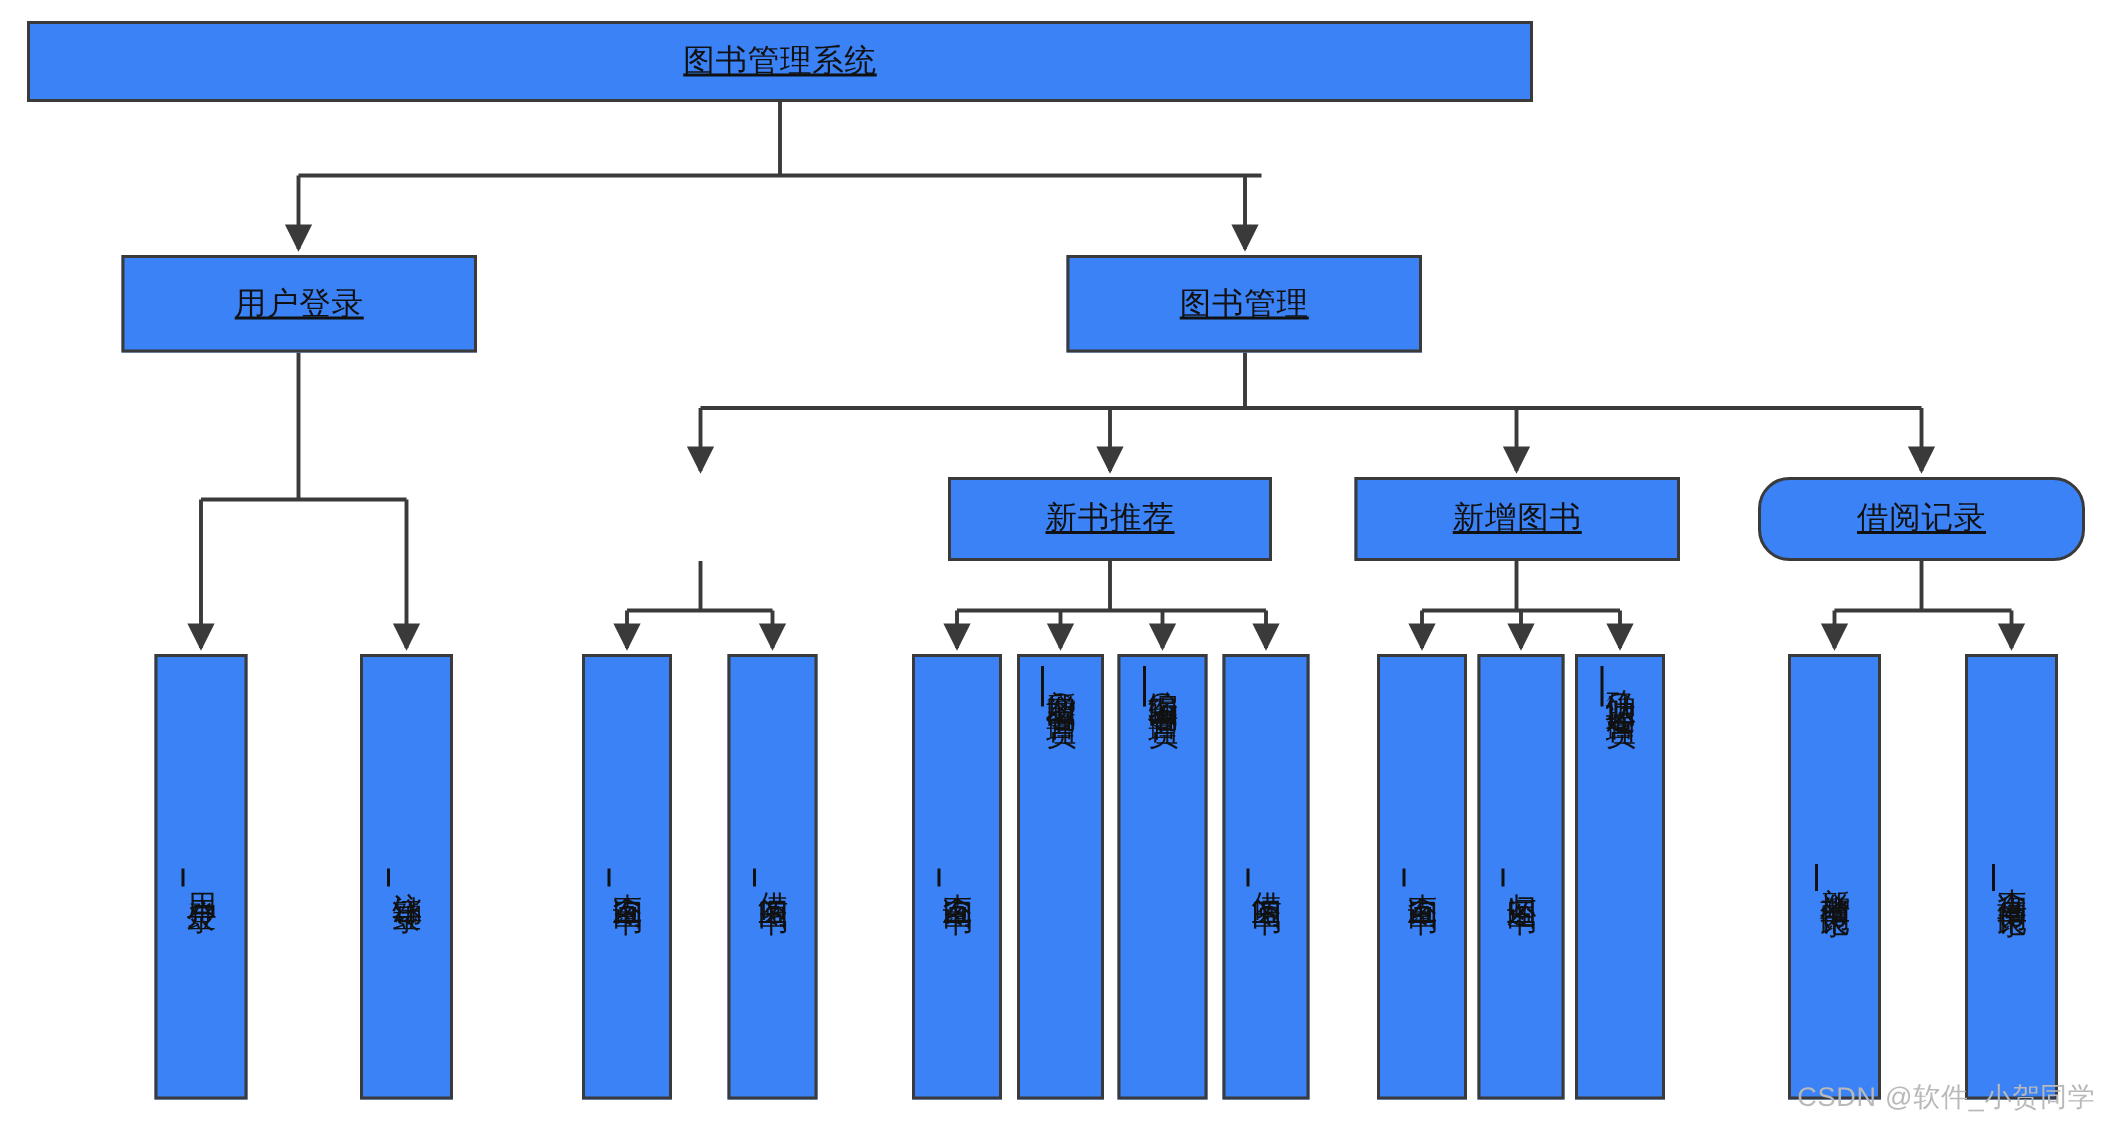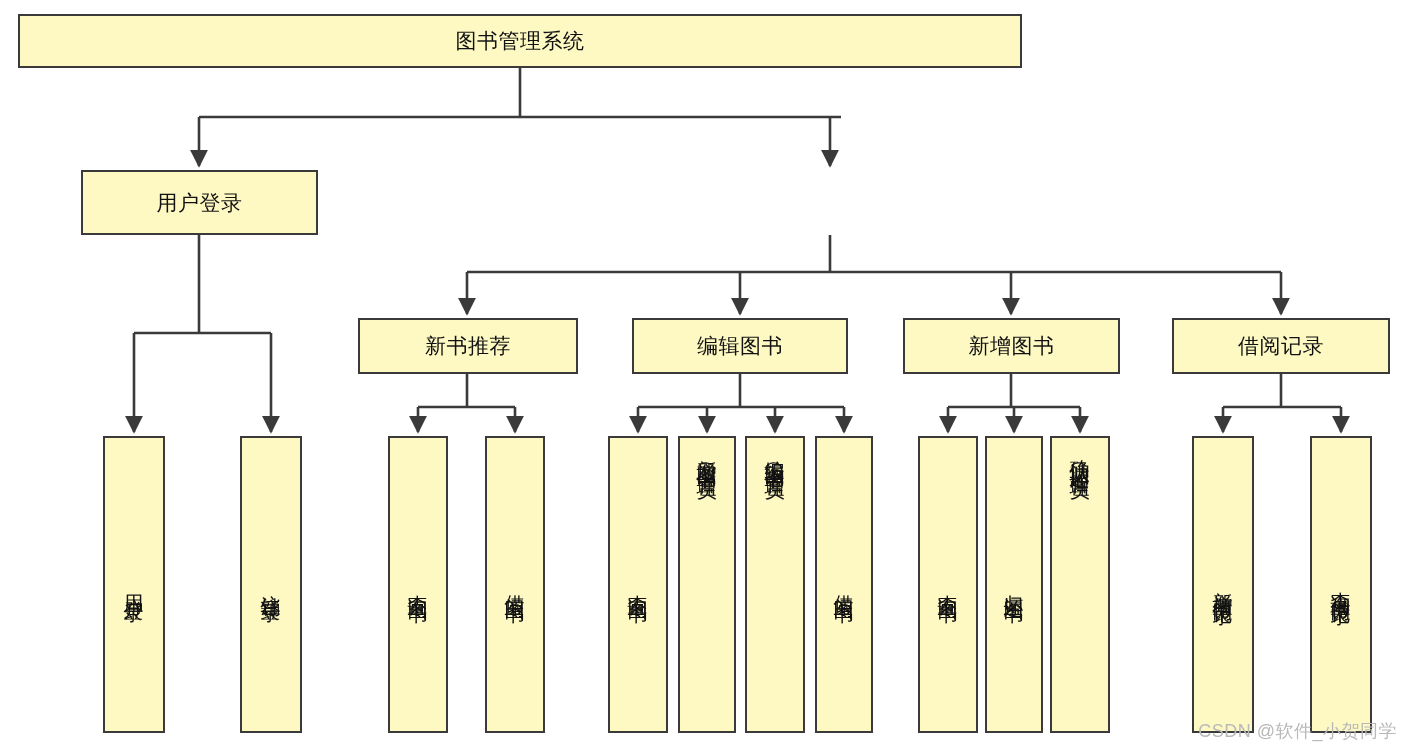--- a/index.html
+++ b/index.html
@@ -14,25 +14,26 @@
     position: relative;
     width: 1405px;
     height: 747px;
     background: #ffffff;
     overflow: hidden;
   }
   .node {
     position: absolute;
     box-sizing: border-box;
     border: 2.5px solid #3a3a3a;
-    background: #fef9c3;
+    background: #3b82f6;
     display: flex;
     align-items: center;
     justify-content: center;
     color: #111111;
+    text-decoration: underline;
   }
   .node-label {
     font-size: 21px;
     line-height: 1.12;
     letter-spacing: 0.5px;
     white-space: nowrap;
     color: #111;
   }
   
   .node.horiz .node-label {
@@ -134,31 +135,31 @@
     <path class="wire" marker-end="url(#arrow)" d="M 1341 407 L 1341 432"></path>
   </svg>
 
   <div class="node horiz" id="n-root" style="left:18px; top:14px; width:1004px; height:54px;">
     <span class="node-label">图书管理系统</span>
   </div>
 
   <div class="node horiz" style="left:81px; top:170px; width:237px; height:65px;">
     <span class="node-label">用户登录</span>
   </div>
-
-  <div class="node horiz" style="left:358px; top:318px; width:220px; height:56px;">
+  <div class="node horiz" style="left:711px; top:170px; width:237px; height:65px;">
+    <span class="node-label">图书管理</span>
+  </div>
+
+  <div class="node horiz" style="left:632px; top:318px; width:216px; height:56px;">
     <span class="node-label">新书推荐</span>
-  </div>
-  <div class="node horiz" style="left:632px; top:318px; width:216px; height:56px;">
-    <span class="node-label">编辑图书</span>
   </div>
   <div class="node horiz" style="left:903px; top:318px; width:217px; height:56px;">
     <span class="node-label">新增图书</span>
   </div>
-  <div class="node horiz" style="left:1172px; top:318px; width:218px; height:56px;">
+  <div class="node horiz" style="left:1172px; top:318px; width:218px; height:56px;border-radius:21px;">
     <span class="node-label">借阅记录</span>
   </div>
 
   <div class="node vert centered" style="left:103px; top:436px; width:62px; height:297px;">
     <span class="node-label">用户登录</span>
   </div>
   <div class="node vert centered" style="left:240px; top:436px; width:62px; height:297px;">
     <span class="node-label">注销登录</span>
   </div>
 

